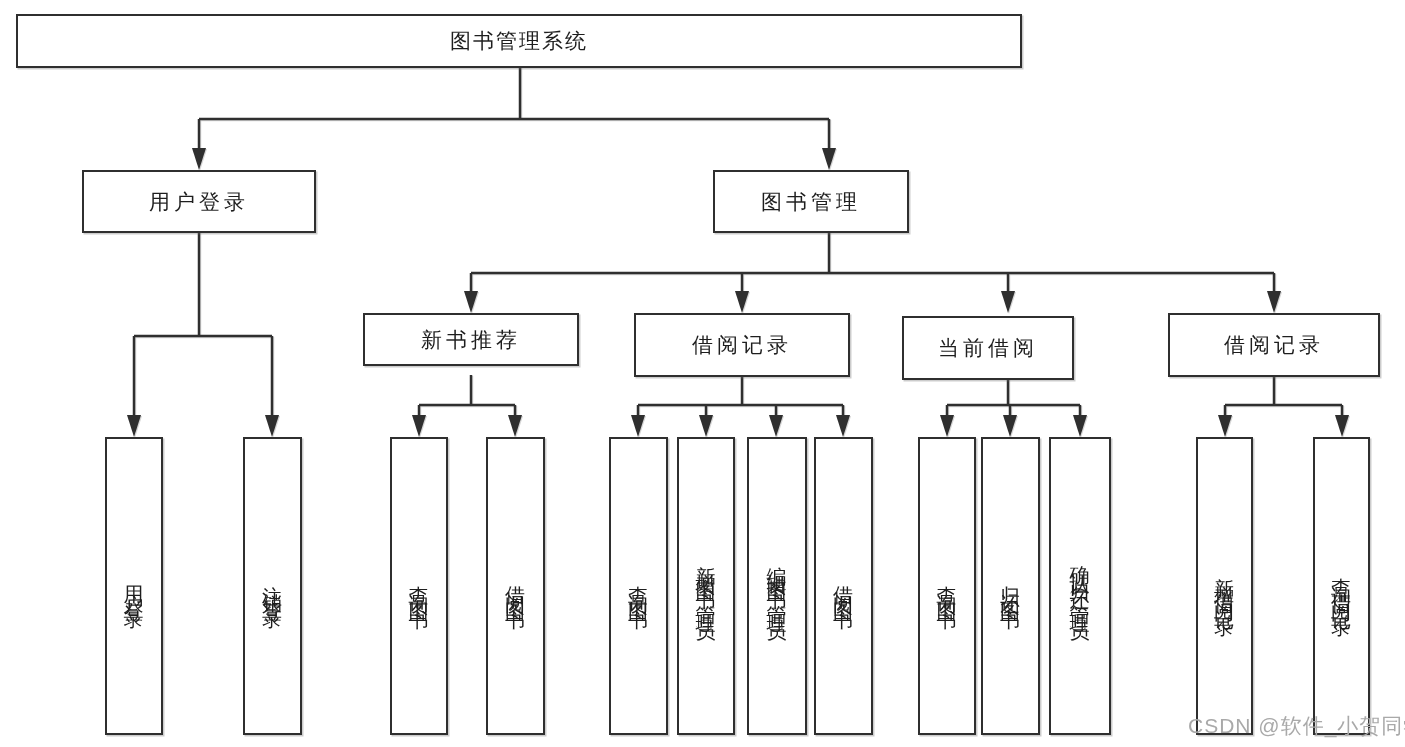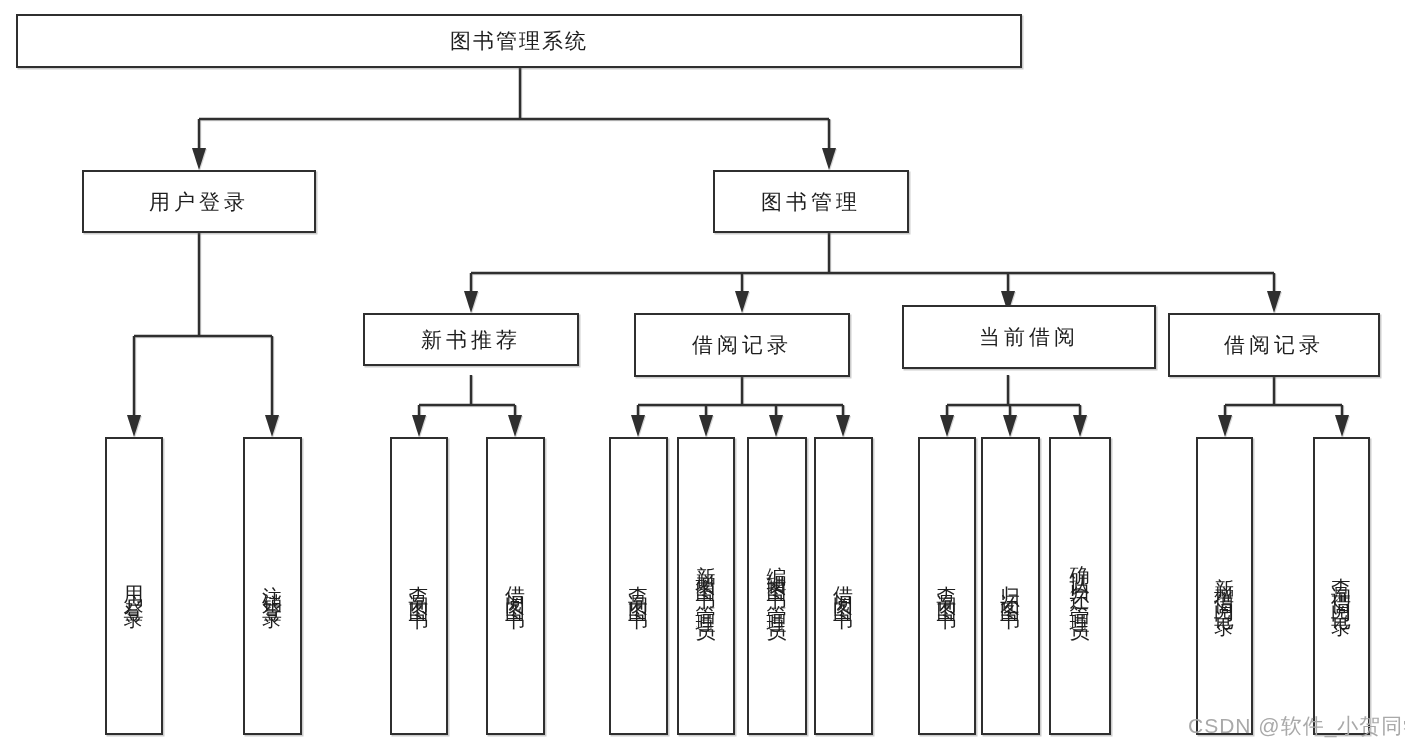--- a/index.html
+++ b/index.html
@@ -90,21 +90,21 @@
   <div class="node" style="left:713px;top:170px;width:196px;height:63px">
     <span>图书管理</span>
   </div>
 
   <div class="node" style="left:363px;top:313px;width:216px;height:53px">
     <span>新书推荐</span>
   </div>
   <div class="node" style="left:634px;top:313px;width:216px;height:64px">
     <span>借阅记录</span>
   </div>
-  <div class="node" style="left:902px;top:305px;width:254px;height:64px">
+  <div class="node" style="left:902px;top:316px;width:172px;height:64px">
     <span>当前借阅</span>
   </div>
   <div class="node" style="left:1168px;top:313px;width:212px;height:64px">
     <span>借阅记录</span>
   </div>
 
   <div class="node leaf" style="left:105px;top:437px;width:58px;height:298px">
     <span>用户登录</span>
   </div>
   <div class="node leaf" style="left:243px;top:437px;width:59px;height:298px">

